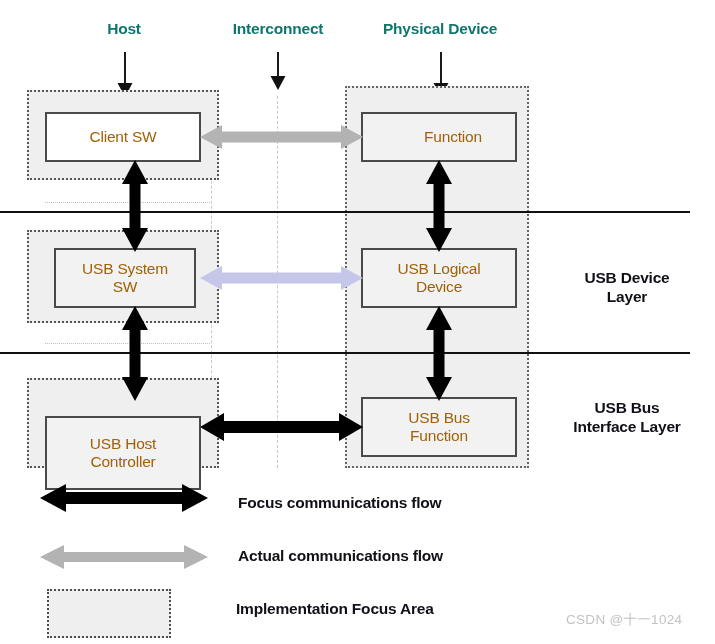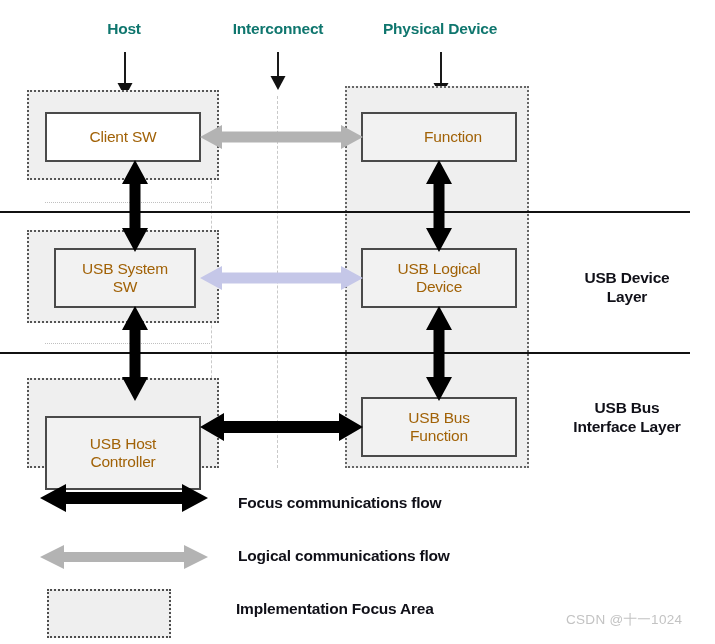--- a/index.html
+++ b/index.html
@@ -242,20 +242,20 @@
   </div>
 
   <svg class="abs" style="left:40px; top:482px;" width="168" height="32">
     <polygon points="0,16 26,2 26,10 142,10 142,2 168,16 142,30 142,22 26,22 26,30" fill="#000000"></polygon>
   </svg>
   <div class="legend-label" style="left:238px; top:494px;">Focus communications flow</div>
 
   <svg class="abs" style="left:40px; top:541px;" width="168" height="32">
     <polygon points="0,16 24,4 24,11 144,11 144,4 168,16 144,28 144,21 24,21 24,28" fill="#b3b3b3"></polygon>
   </svg>
-  <div class="legend-label" style="left:238px; top:547px;">Logical communications flow</div>
+  <div class="legend-label" style="left:238px; top:547px;">Actual communications flow</div>
 
   <div class="legend-swatch" style="left:47px; top:589px; width:124px; height:49px;"></div>
   <div class="legend-label" style="left:236px; top:600px;">Implementation Focus Area</div>
 
   <div class="watermark" style="left:566px; top:611px;">CSDN @十一1024</div>
 
 </div>
 
 </body></html>

